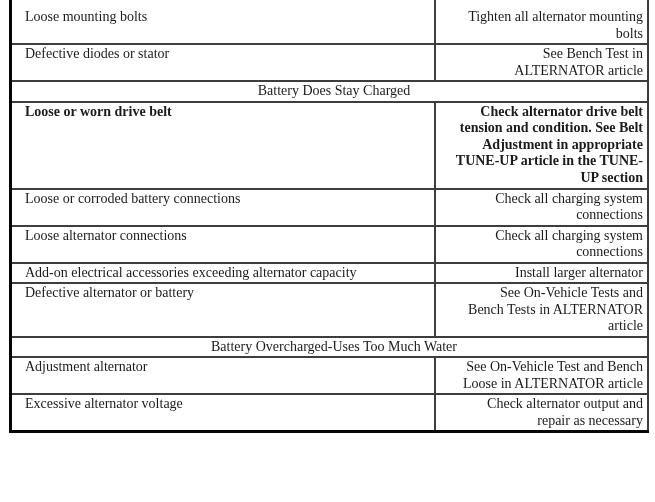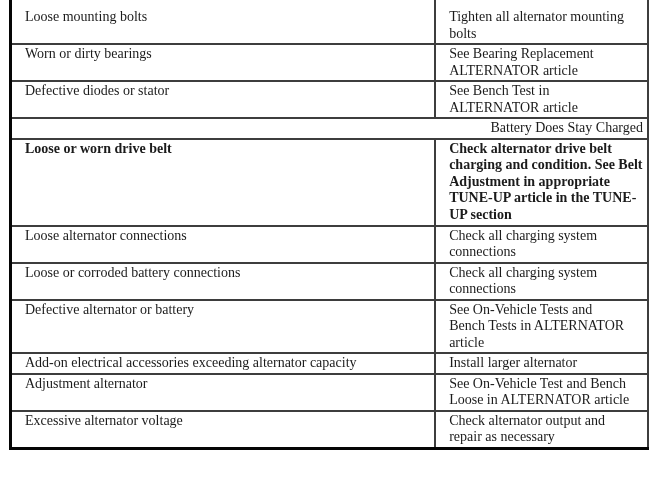--- a/index.html
+++ b/index.html
@@ -38,85 +38,83 @@
   }
   tr.first-row td {
     border-top: none;
     padding-top: 9px;
   }
   td.cause-cell {
     border-right: 2px solid #3d3d3d;
     text-align: left;
   }
   td.remedy-cell {
-    text-align: left;
+    text-align: right;
     padding-left: 4px;
     white-space: pre-line;
   }
   td.section-cell {
-    text-align: right;
+    text-align: center;
     padding: 1px 4px 1px 2px;
   }
   tr.tall-row td { height: 83px; font-weight: bold; }
 </style>
 </head>
 <body>
 
 <div class="page">
   <table class="troubleshoot">
     <colgroup>
       <col style="width:423px">
       <col style="width:212px">
     </colgroup>
     <tbody>
       <tr class="first-row">
         <td class="cause-cell">Loose mounting bolts</td>
         <td class="remedy-cell">Tighten all alternator mounting
 bolts</td>
       </tr>
       <tr>
-        <td class="cause-cell">Worn or dirty bearings</td>
-        <td class="remedy-cell">See Bearing Replacement
-ALTERNATOR article</td>
-      </tr>
-      <tr>
         <td class="cause-cell">Defective diodes or stator</td>
         <td class="remedy-cell">See Bench Test in
 ALTERNATOR article</td>
       </tr>
       <tr>
         <td class="section-cell" colspan="2">Battery Does Stay Charged</td>
       </tr>
       <tr class="tall-row">
         <td class="cause-cell">Loose or worn drive belt</td>
         <td class="remedy-cell">Check alternator drive belt
-charging and condition. See Belt
+tension and condition. See Belt
 Adjustment in appropriate
 TUNE-UP article in the TUNE-
 UP section</td>
+      </tr>
+      <tr>
+        <td class="cause-cell">Loose or corroded battery connections</td>
+        <td class="remedy-cell">Check all charging system
+connections</td>
       </tr>
       <tr>
         <td class="cause-cell">Loose alternator connections</td>
         <td class="remedy-cell">Check all charging system
 connections</td>
       </tr>
       <tr>
-        <td class="cause-cell">Loose or corroded battery connections</td>
-        <td class="remedy-cell">Check all charging system
-connections</td>
+        <td class="cause-cell">Add-on electrical accessories exceeding alternator capacity</td>
+        <td class="remedy-cell">Install larger alternator</td>
       </tr>
       <tr>
         <td class="cause-cell">Defective alternator or battery</td>
         <td class="remedy-cell">See On-Vehicle Tests and
 Bench Tests in ALTERNATOR
 article</td>
       </tr>
       <tr>
-        <td class="cause-cell">Add-on electrical accessories exceeding alternator capacity</td>
-        <td class="remedy-cell">Install larger alternator</td>
+        <td class="section-cell" colspan="2">Battery Overcharged-Uses Too Much Water</td>
       </tr>
       <tr>
         <td class="cause-cell">Adjustment alternator</td>
         <td class="remedy-cell">See On-Vehicle Test and Bench
 Loose in ALTERNATOR article</td>
       </tr>
       <tr>
         <td class="cause-cell">Excessive alternator voltage</td>
         <td class="remedy-cell">Check alternator output and
 repair as necessary</td>

